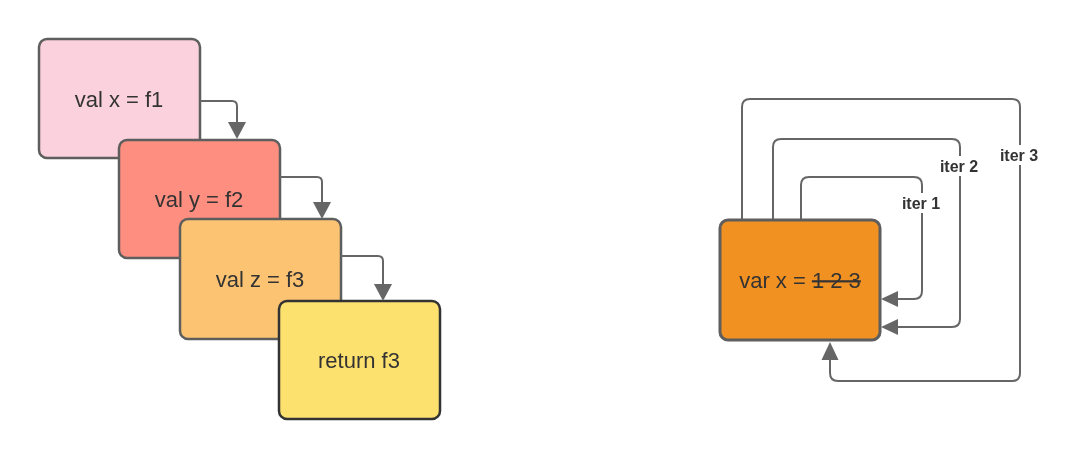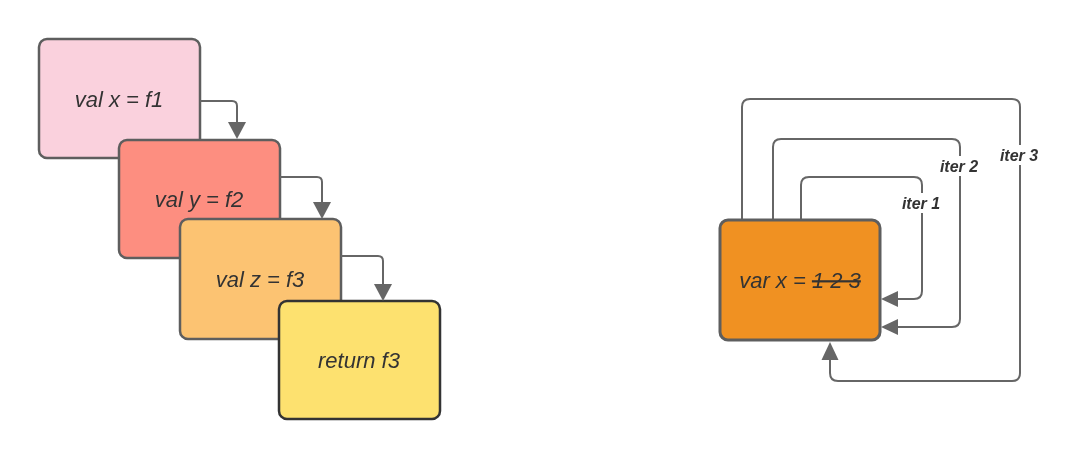--- a/index.html
+++ b/index.html
@@ -7,21 +7,20 @@
     padding: 0;
     background: #ffffff;
     width: 1081px;
     height: 460px;
     overflow: hidden;
   }
   .canvas-wrap {
     position: relative;
     width: 868px;
     height: 460px;
-    font-style: italic;
   }
   svg { display: block; }
   .frame-box {
     stroke-width: 2.5;
   }
   .var-box {
     stroke-width: 3;
   }
   .connector {
     fill: none;

